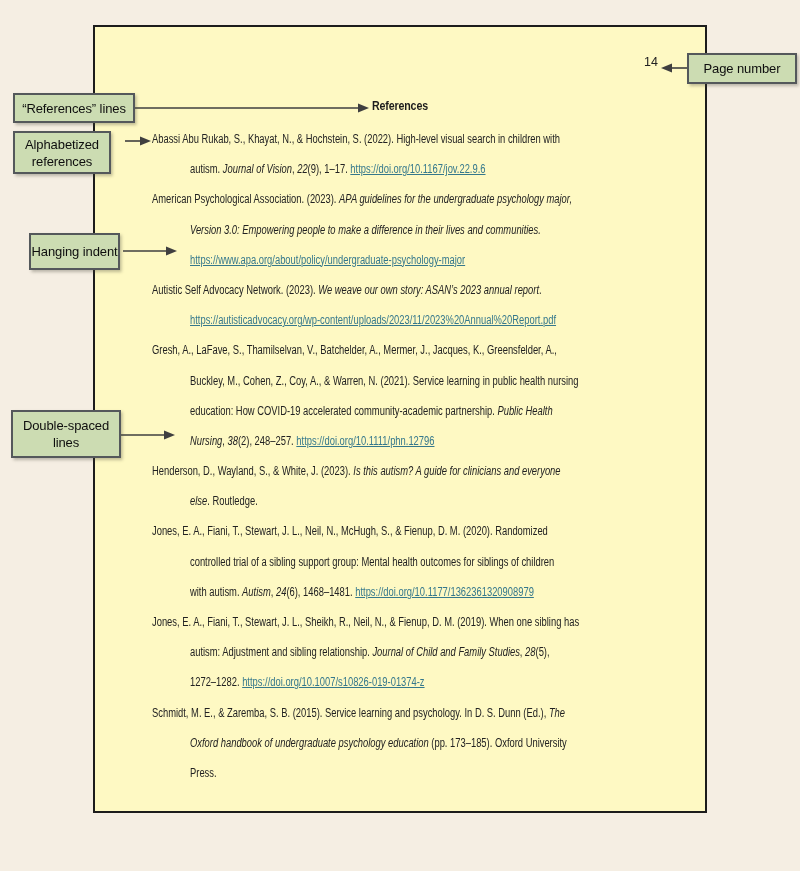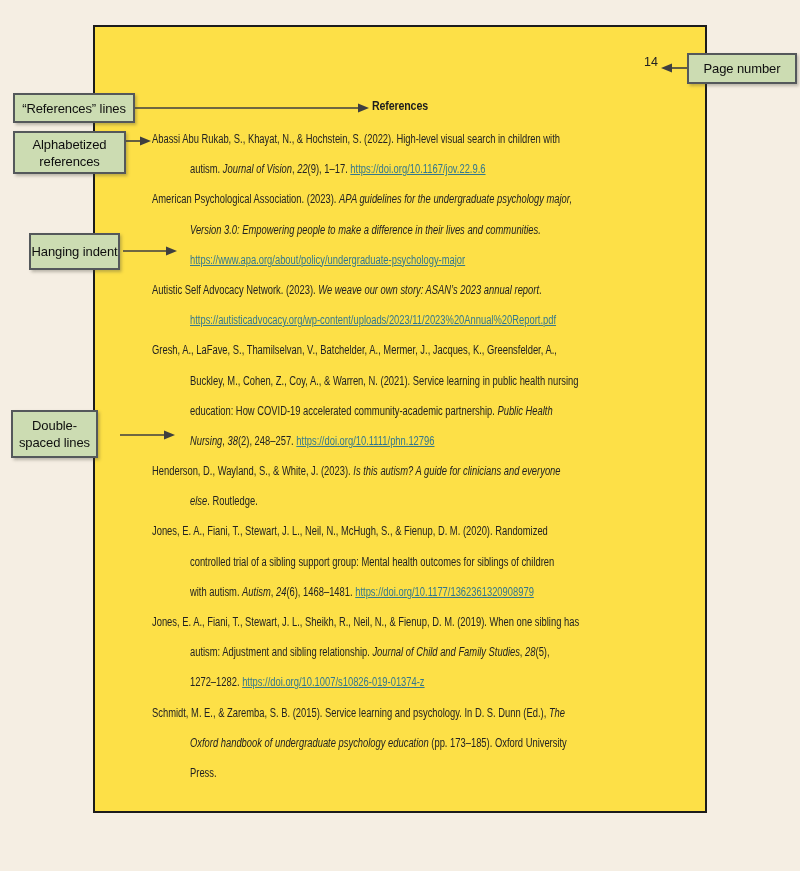--- a/index.html
+++ b/index.html
@@ -5,21 +5,21 @@
   html,body{margin:0;padding:0;}
   #canvas{
     position:relative;width:800px;height:871px;overflow:hidden;
     background:#f5eee3;
     font-family:"Liberation Sans",sans-serif;
     color:#1d1d1d;
   }
   
   #page{
     position:absolute;left:93px;top:25px;width:610px;height:784px;
-    background:#fde047;border:2px solid #1c1c1c;box-sizing:content-box;
+    background:#fef9c3;border:2px solid #1c1c1c;box-sizing:content-box;
     z-index:1;
   }
   #page-number{
     position:absolute;top:28px;right:47px;
     font-size:12.5px;color:#222;
   }
   #heading{
     position:absolute;top:71px;left:0;right:0;text-align:center;
     font-weight:bold;font-size:13px;letter-spacing:-.2px;
     transform:scaleX(.82);
@@ -42,23 +42,23 @@
     position:absolute;z-index:3;box-sizing:border-box;
     background:var(--callout,#ccdcb2);
     border:2px solid #54585b;
     box-shadow:1.5px 2px 3px rgba(70,70,55,.35);
     display:flex;align-items:center;justify-content:center;
     text-align:center;font-size:13px;line-height:17px;
     letter-spacing:-.1px;color:#0e0e0e;padding:0 3px;
   }
   .callout.oneline{white-space:nowrap;}
   #co-references-label{left:13px;top:93px;width:122px;height:30px;}
-  #co-alphabetized   {left:13px;top:131px;width:113px;height:43px;}
+  #co-alphabetized   {left:13px;top:131px;width:98px;height:43px;}
   #co-hanging        {left:29px;top:233px;width:91px;height:37px;}
-  #co-double         {left:11px;top:410px;width:87px;height:48px;}
+  #co-double         {left:11px;top:410px;width:110px;height:48px;}
   #co-pagenum        {left:687px;top:53px;width:110px;height:31px;text-align:center;}
 </style>
 </head>
 <body>
 
 <div id="canvas">
 
   <div id="page">
     <div id="page-number">14</div>
     <div id="heading">References</div>

